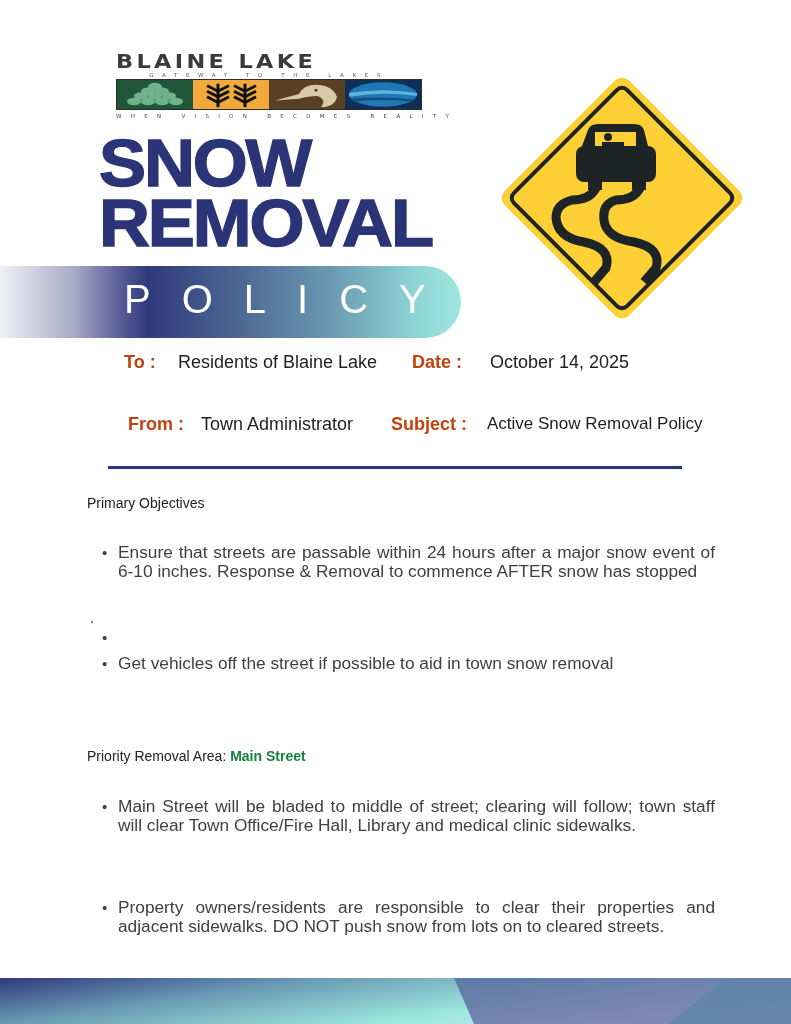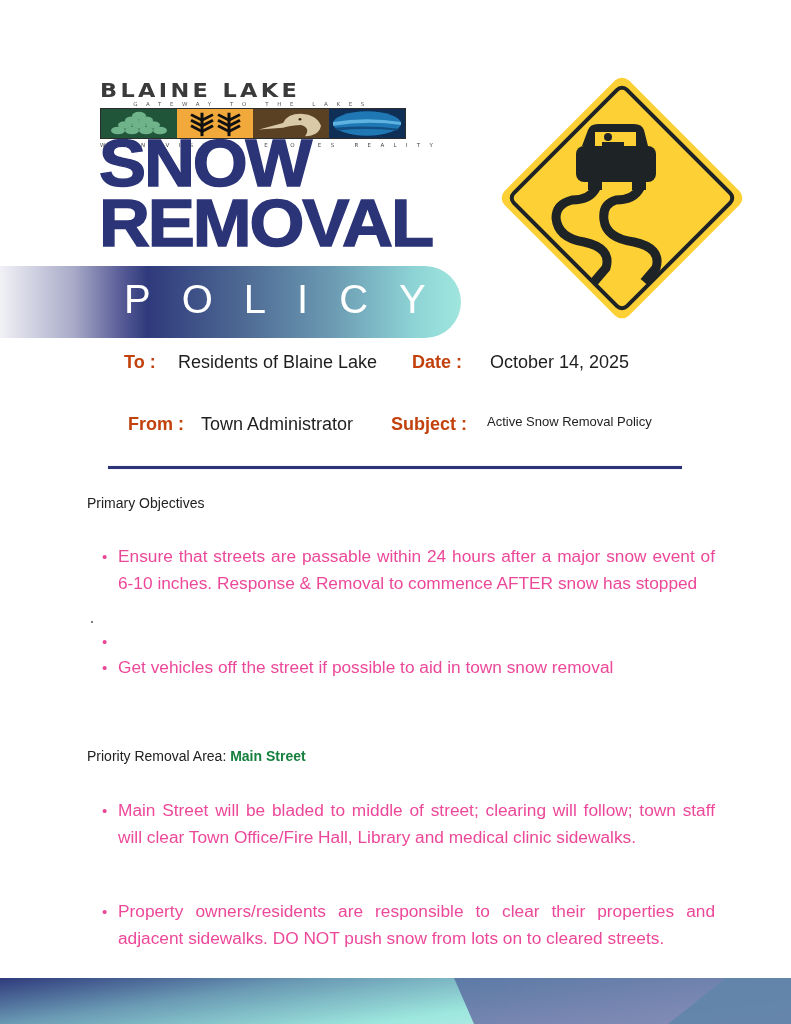--- a/index.html
+++ b/index.html
@@ -1,20 +1,20 @@
 <!DOCTYPE html>
 <html><head>
   <meta charset="utf-8">
   <style>
     * { margin: 0; padding: 0; box-sizing: border-box; }
     html, body { width: 791px; height: 1024px; background: #ffffff; overflow: hidden; }
     body { position: relative; font-family: "DejaVu Sans", sans-serif; color: #1f1f1f; }
 
     
-    .logo { position: absolute; left: 100px; top: 52px; width: 306px; margin-top: 29px; }
+    .logo { position: absolute; left: 116px; top: 52px; width: 306px; }
     .logo-title {
       font-family: "DejaVu Sans", sans-serif; font-weight: bold;
       font-size: 20px; letter-spacing: 3px; color: #3a3a3a; line-height: 18px;
       transform: scaleX(1.12); transform-origin: left center; white-space: nowrap;
     }
     .logo-tag {
       font-size: 5.5px; letter-spacing: 8.6px; color: #555; text-align: center;
       line-height: 8px; margin-top: 1px; white-space: nowrap;
     }
     .logo-tiles { display: flex; height: 31px; border: 1px solid #2d2d2d; }
@@ -63,21 +63,21 @@
       position: absolute; left: 108px; top: 466px; width: 574px; height: 3px;
       background: #2c3478; box-shadow: 0 0 1px #8c93c6;
     }
 
     
     .section-heading {
       position: absolute; left: 87px; font-family: "Liberation Sans", sans-serif;
       font-size: 14px; color: #222;
     }
     .section-heading b { color: #15803d; }
-    .bullets { position: absolute; left: 100px; width: 615px; font-family: "Liberation Sans", sans-serif; font-size: 17.3px; line-height: 27px; color: #ec4899; }
+    .bullets { position: absolute; left: 100px; width: 615px; font-family: "Liberation Sans", sans-serif; font-size: 17.3px; line-height: 19px; color: #404040; }
     .bullet { position: relative; padding-left: 18px; text-align: justify; }
     .bullet::before { content: "•"; position: absolute; left: 2px; top: 0; font-size: 15px; }
     .stray-dot { position: absolute; left: 91px; top: 621px; width: 2px; height: 2px; background: #555; border-radius: 50%; }
 
     
     .footer { position: absolute; left: 0; top: 978px; width: 791px; height: 46px; overflow: hidden; }
     .footer svg { width: 100%; height: 100%; display: block; }
   </style>
 </head>
 <body>
@@ -158,21 +158,21 @@
 <div class="memo row1">
   <span class="lbl" style="left:0">To :</span>
   <span style="left:54px">Residents of Blaine Lake</span>
   <span class="lbl" style="left:288px">Date :</span>
   <span style="left:366px">October 14, 2025</span>
 </div>
 <div class="memo row2">
   <span class="lbl" style="left:4px">From :</span>
   <span style="left:77px">Town Administrator</span>
   <span class="lbl" style="left:267px">Subject :</span>
-  <span style="left:363px; font-size:13px">Active Snow Removal Policy</span>
+  <span style="left:363px; font-size:17px">Active Snow Removal Policy</span>
 </div>
 <div class="divider"></div>
 
 <div class="section-heading" style="top:495px">Primary Objectives</div>
 
 <div class="bullets" style="top:543px">
   <div class="bullet">Ensure that streets are passable within 24 hours after a major snow event of 6-10 inches. Response &amp; Removal to commence AFTER snow has stopped</div>
 </div>
 <div class="stray-dot"></div>
 <div class="bullets" style="top:628px">

